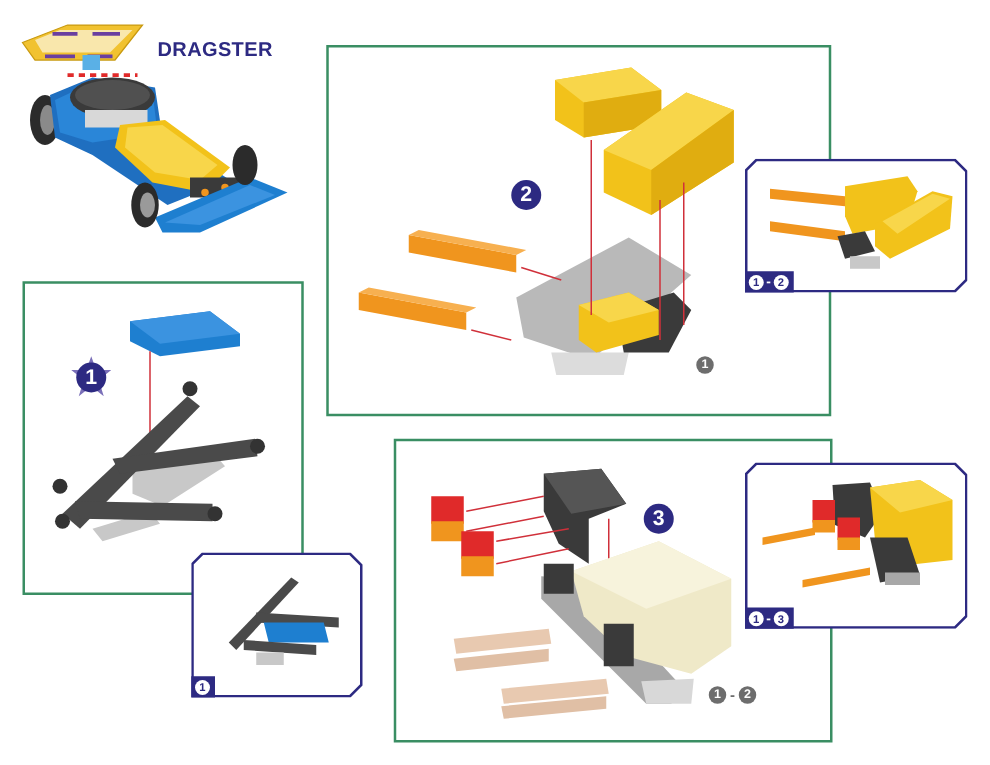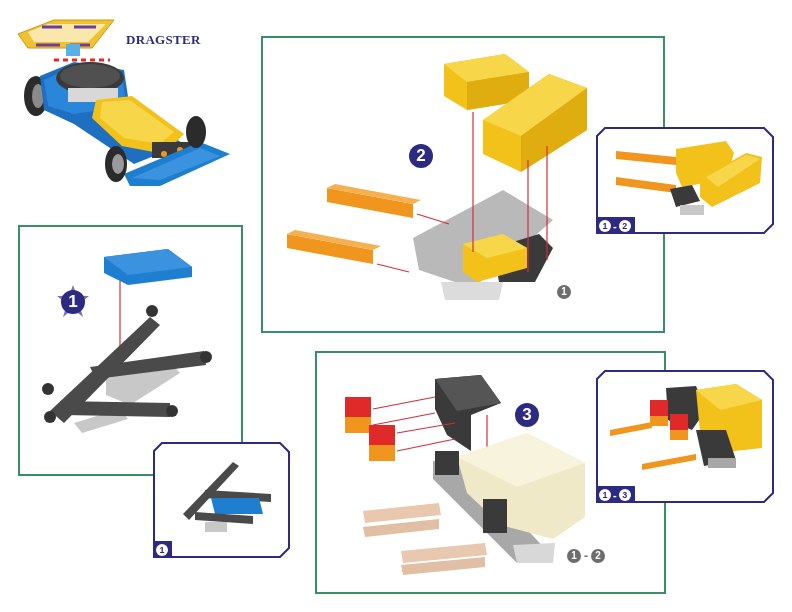--- a/index.html
+++ b/index.html
@@ -1,21 +1,21 @@
 <!DOCTYPE html>
 <html><head>
 <meta charset="utf-8">
 <style>
   html, body { margin:0; padding:0; }
   body { width:792px; height:612px; position:relative; background:#ffffff; overflow:hidden;
          font-family:"Liberation Sans", sans-serif; }
   .abs { position:absolute; }
   .panel { position:absolute; border:2px solid #3a8e63; box-sizing:border-box; background:#fff; }
-  .title { position:absolute; left:126px; top:32px; font-size:13px; font-weight:bold; color:#2d2a82;
-           font-family:Liberation Serif, serif; letter-spacing:0.3px; }
+  .title { position:absolute; left:126px; top:32px; font-size:16px; font-weight:bold; color:#2d2a82;
+           font-family:Liberation Sans, sans-serif; letter-spacing:0.3px; }
   .step-badge { position:absolute; width:24px; height:24px; border-radius:50%; background:#2d2a82; color:#fff;
                 font-weight:bold; font-size:17px; text-align:center; line-height:24px;
                 font-family:"Liberation Sans", sans-serif; }
   .ref-badge { position:absolute; display:flex; align-items:center; gap:3px; }
   .ref-dot { width:14px; height:14px; border-radius:50%; background:#6d6d6d; color:#fff; font-size:10px;
              font-weight:bold; line-height:14px; text-align:center; }
   .ref-dash { color:#6d6d6d; font-weight:bold; font-size:12px; }
   .inset { position:absolute; }
   .inset svg.frame { position:absolute; left:0; top:0; }
   .inset-label { position:absolute; left:0; bottom:0; background:#2d2a82; height:17px; display:flex;

